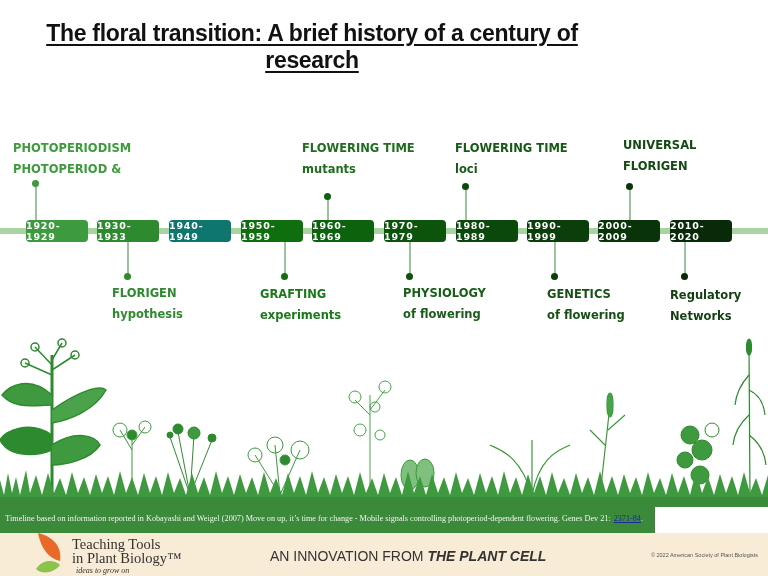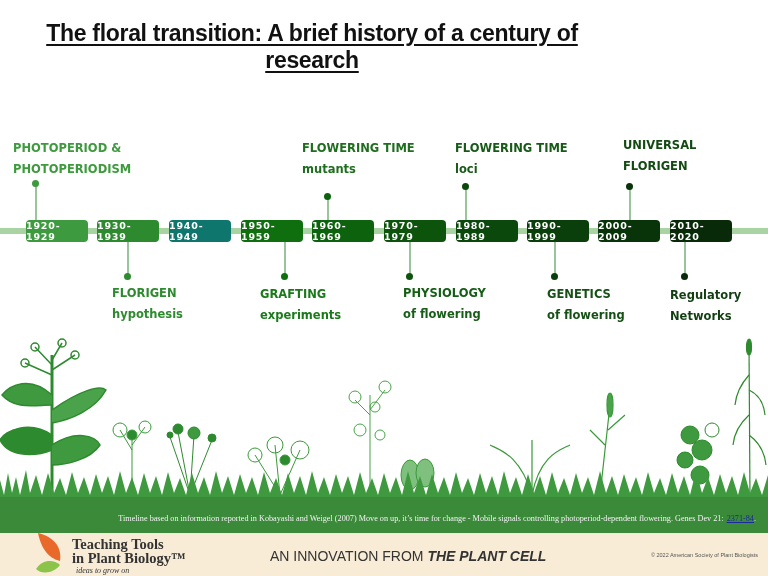--- a/index.html
+++ b/index.html
@@ -26,64 +26,64 @@
   .dot { position: absolute; width: 7px; height: 7px; border-radius: 50%; }
 
   .label {
     position: absolute; font-family: "DejaVu Sans", sans-serif; font-weight: bold; font-size: 11.5px;
     line-height: 21px; white-space: nowrap;
   }
 
   .plants { position: absolute; left: 0; top: 335px; width: 768px; height: 172px; }
 
   .citation-bar {
-    position: absolute; left: 0; top: 503px; width: 768px; height: 30px; background: #3a8a3a;
+    position: absolute; left: 0; top: 503px; width: 655px; height: 30px; background: #3a8a3a;
     display: flex; align-items: center; justify-content: flex-end; padding-right: 12px;
     font-family: "Liberation Serif", serif; font-size: 8.2px; color: #f2f2f2;
   }
   .citation-bar a { color: #1a2a9c; text-decoration: underline; margin-left: 3px; }
 
   .footer { position: absolute; left: 0; top: 533px; width: 768px; height: 43px; background: #f8ecd6; }
   .logo-leaf { position: absolute; left: 34px; top: 0px; width: 30px; height: 44px; }
-  .logo-text { position: absolute; left: 72px; top: 4px; font-family: "Liberation Serif", serif; font-weight: bold; color: #333; font-size: 14.5px; line-height: 14px; }
+  .logo-text { position: absolute; left: 72px; top: 4px; font-family: "Liberation Serif", serif; font-weight: normal; color: #333; font-size: 14.5px; line-height: 14px; }
   .logo-tag { position: absolute; left: 76px; top: 33px; font-family: "Liberation Serif", serif; font-style: italic; font-size: 8px; color: #333; }
   .innovation { position: absolute; left: 270px; top: 15px; font-family: "Liberation Sans", sans-serif; font-size: 14px; color: #333; }
   .innovation b { font-style: italic; }
   .copyright { position: absolute; right: 10px; top: 19px; font-family: "Liberation Sans", sans-serif; font-size: 5.5px; color: #555; }
 </style>
 </head>
 <body>
 
 <div class="title">The floral transition: A brief history of a century of research</div>
 
 <div class="timeline-bar"></div>
 
 <div class="year-box" style="left:26px;background:#3e9a3e;">1920-1929</div>
-<div class="year-box" style="left:97px;background:#2e8a2e;">1930-1939</div>
+<div class="year-box" style="left:97px;background:#2e8a2e;">1930-1933</div>
 <div class="year-box" style="left:169px;background:#0f766e;">1940-1949</div>
 <div class="year-box" style="left:241px;background:#0f6f0f;">1950-1959</div>
 <div class="year-box" style="left:312px;background:#0d620d;">1960-1969</div>
 <div class="year-box" style="left:384px;background:#0c540c;">1970-1979</div>
 <div class="year-box" style="left:456px;background:#0b480b;">1980-1989</div>
 <div class="year-box" style="left:527px;background:#0a3e0a;">1990-1999</div>
 <div class="year-box" style="left:598px;background:#093409;">2000-2009</div>
 <div class="year-box" style="left:670px;background:#082a08;">2010-2020</div>
 
 <div class="connector" style="left:35px;top:184px;height:36px;"></div>
 <div class="dot" style="left:32px;top:180px;background:#3e9a3e;"></div>
 <div class="connector" style="left:327px;top:197px;height:23px;"></div>
 <div class="dot" style="left:324px;top:193px;background:#0d620d;"></div>
 <div class="connector" style="left:465px;top:187px;height:33px;"></div>
 <div class="dot" style="left:462px;top:183px;background:#0b480b;"></div>
 <div class="connector" style="left:629px;top:187px;height:33px;"></div>
 <div class="dot" style="left:626px;top:183px;background:#093409;"></div>
 
 <div class="label" style="left:13px;top:138px;color:#3d9a3d;">
+  <div>PHOTOPERIODISM</div>
   <div>PHOTOPERIOD &amp;</div>
-  <div>PHOTOPERIODISM</div>
 </div>
 <div class="label" style="left:302px;top:138px;color:#1f6e1f;">
   <div>FLOWERING TIME</div>
   <div>mutants</div>
 </div>
 <div class="label" style="left:455px;top:138px;color:#175a17;">
   <div>FLOWERING TIME</div>
   <div>loci</div>
 </div>
 <div class="label" style="left:623px;top:135px;color:#124a12;">

